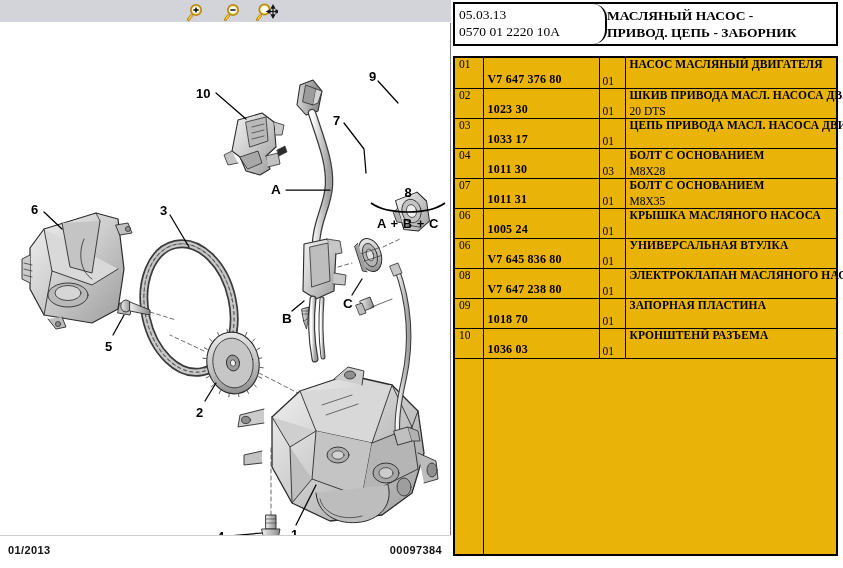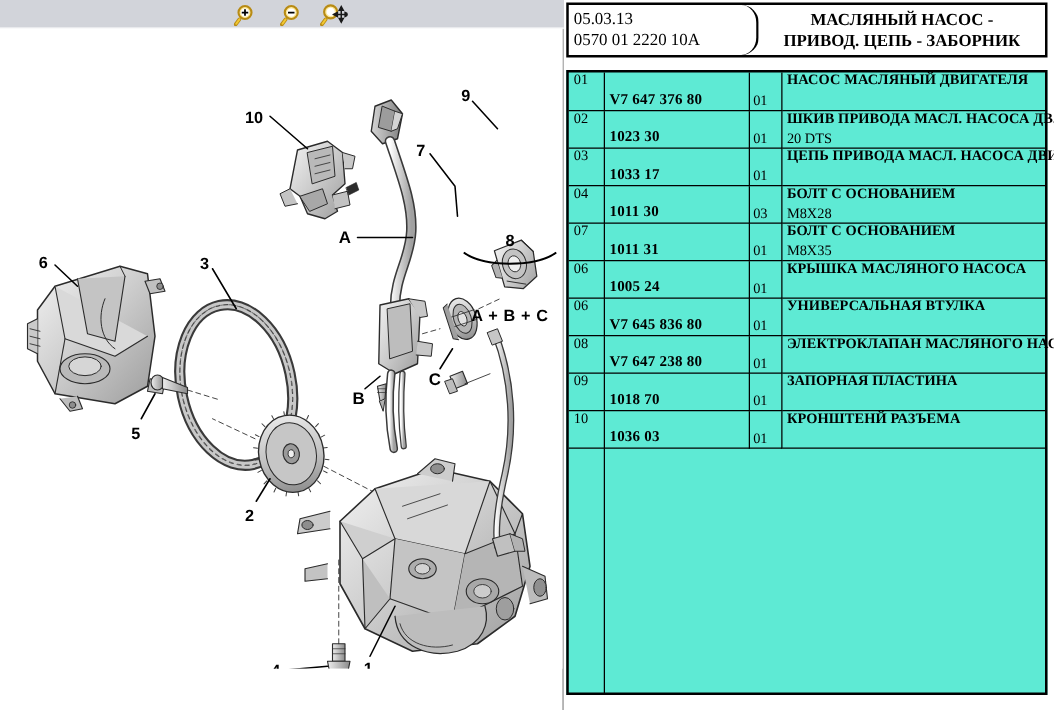--- a/index.html
+++ b/index.html
@@ -67,21 +67,21 @@
     text-align: center;
   }
   #brace-num {
     font-family: "Liberation Sans", "DejaVu Sans", sans-serif;
     font-weight: bold; font-size: 13px; color: #000;
     line-height: 13px;
   }
   #brace-sum {
     font-family: "Liberation Sans", "DejaVu Sans", sans-serif;
     font-weight: bold; font-size: 13px; color: #000;
-    line-height: 14px; letter-spacing: 0.5px; margin-top: 29px;
+    line-height: 14px; letter-spacing: 0.5px;
   }
 
   #footer-bar {
     position: absolute; left: 0; top: 535px;
     width: 451px; height: 33px;
     background: #fff;
     border-top: 1px solid #cdcdcd;
   }
   .footer-text {
     position: absolute; top: 8px;
@@ -114,36 +114,36 @@
     padding: 2px 0 0 4px;
     font-size: 13.5px;
     line-height: 17px;
     color: #000;
     border-radius: 14px;
   }
   #title-ref .ref-line2 b { font-weight: normal; margin-top: 23px; }
   #title-name {
     flex: 1;
     display: flex; flex-direction: column;
-    align-items: center; justify-content: center;
+    align-items: flex-start; justify-content: center;
     font-weight: bold;
     font-size: 13.5px;
     line-height: 17px;
     color: #000;
     text-align: center;
   }
 
   
   #grid-wrap {
     width: 385px;
     border: 2px solid #000;
     border-bottom: 2px solid #000;
     height: 500px;
     position: relative;
-    background: #5eead4;
+    background: #eab308;
   }
   #grid-table {
     width: 381px;
     border-collapse: collapse;
     table-layout: fixed;
   }
   #grid-table tr { height: 30px; }
   #grid-table td {
     border-bottom: 1.5px solid #000;
     vertical-align: top;
@@ -466,20 +466,24 @@
       <div id="brace-group">
         <div id="brace-num">8</div>
         <svg width="76" height="11" viewBox="0 0 76 11">
           <path d="M1 1 C12 9 26 10 38 10 C50 10 64 9 75 1" fill="none" stroke="#000" stroke-width="1.6"></path>
           <path d="M38 10 l0 0" fill="none" stroke="#000" stroke-width="1.6"></path>
         </svg>
         <div id="brace-sum">A + B + C</div>
       </div>
     </div>
 
+    <div id="footer-bar">
+      <div class="footer-text" id="footer-date">01/2013</div>
+      <div class="footer-text" id="footer-code">00097384</div>
+    </div>
   </div>
 
   <div id="right-panel">
 
     <div id="title-block">
       <div id="title-ref">
         <div class="ref-line1">05.03.13</div>
         <div class="ref-line2"><span>0570 01 </span><b>2220</b><span> 10A</span></div>
       </div>
       <div id="title-name">

